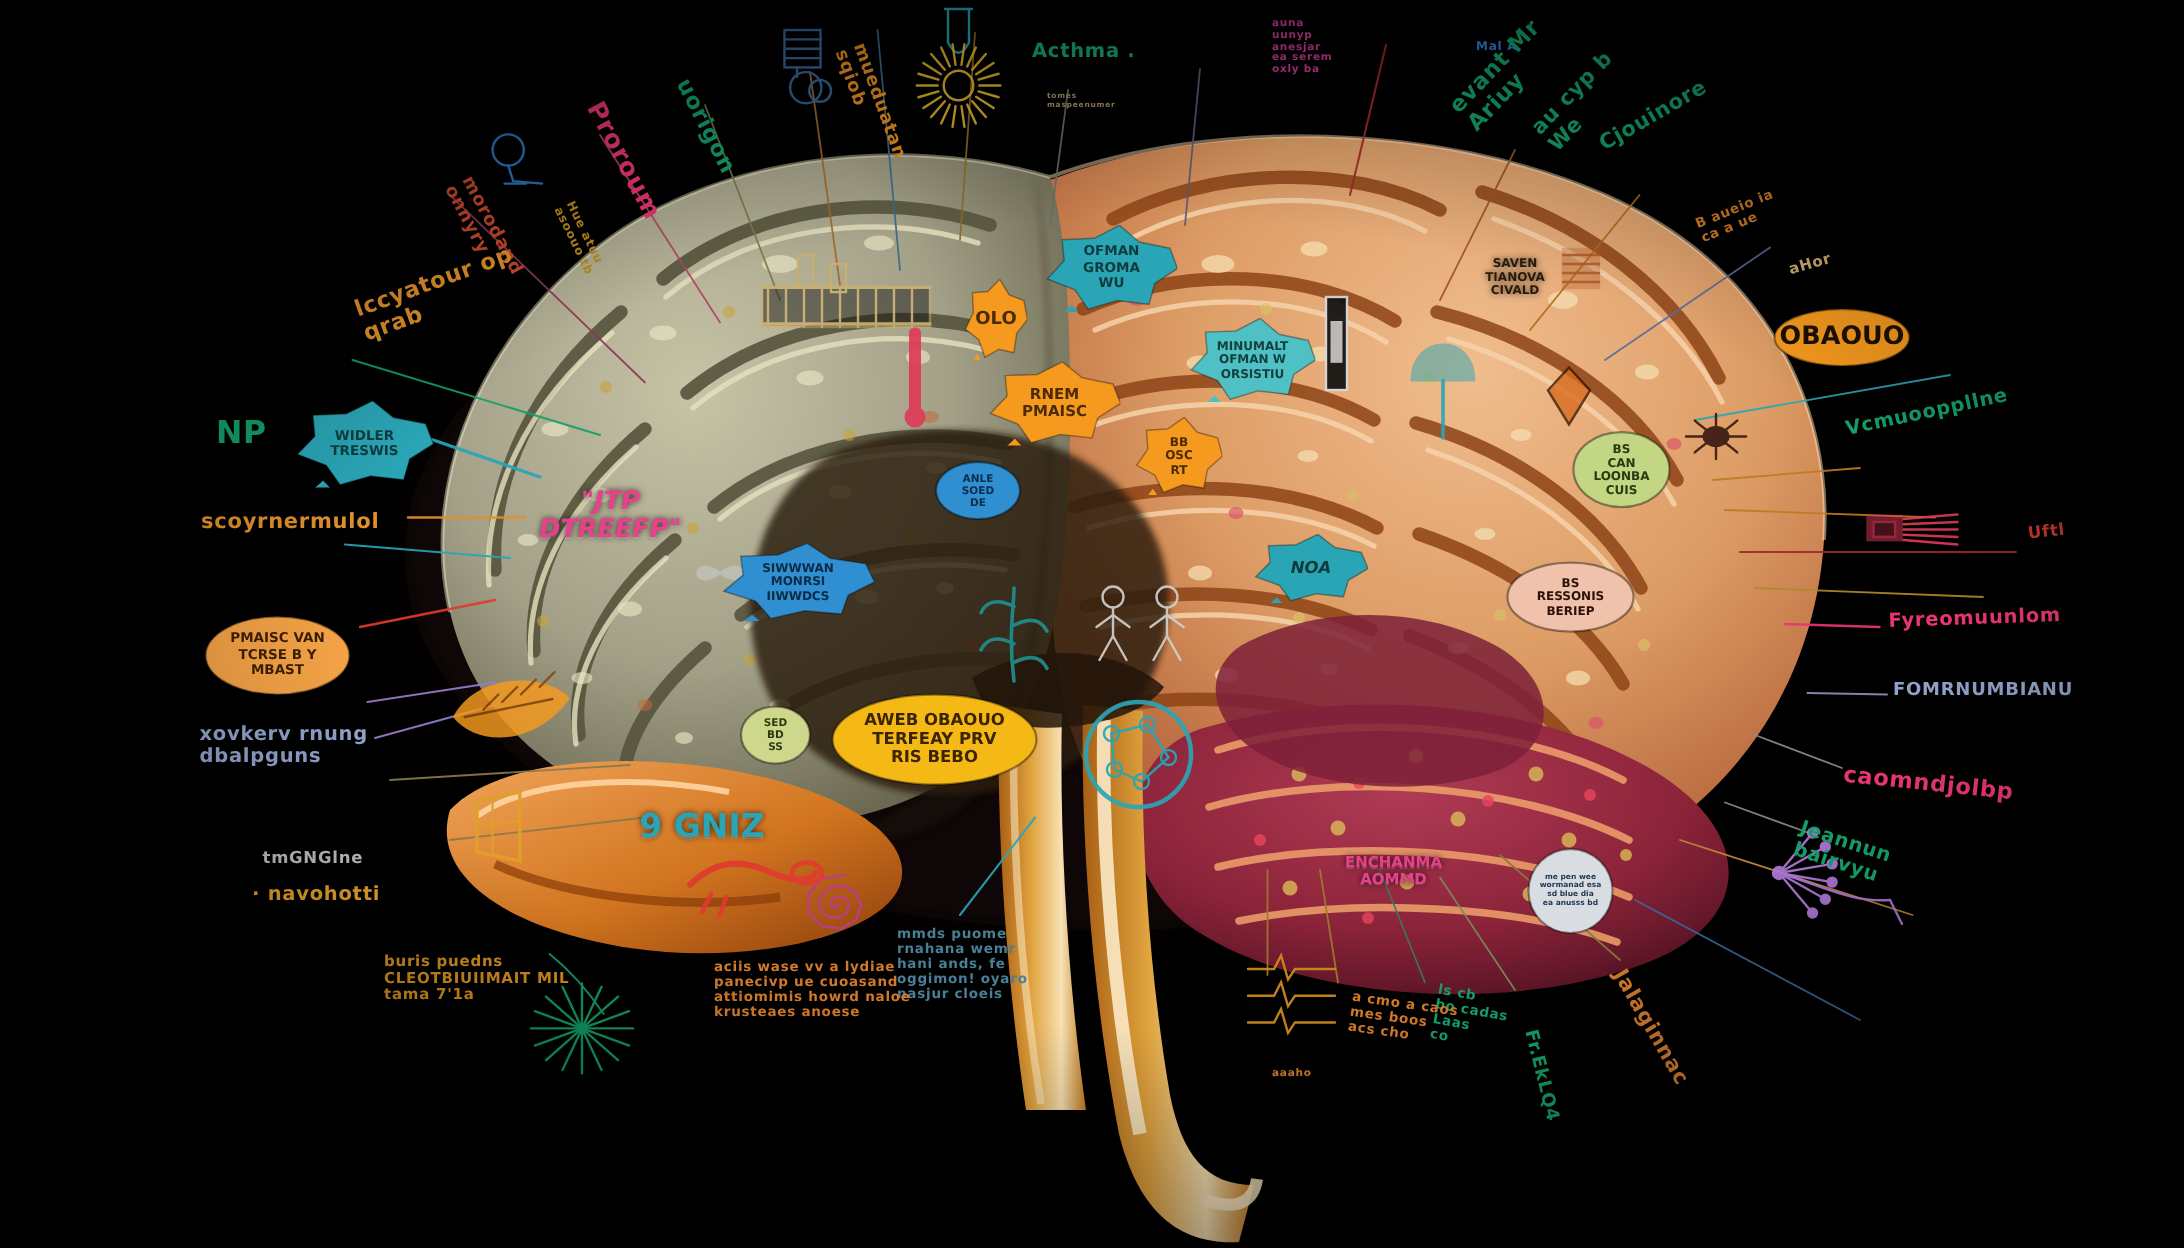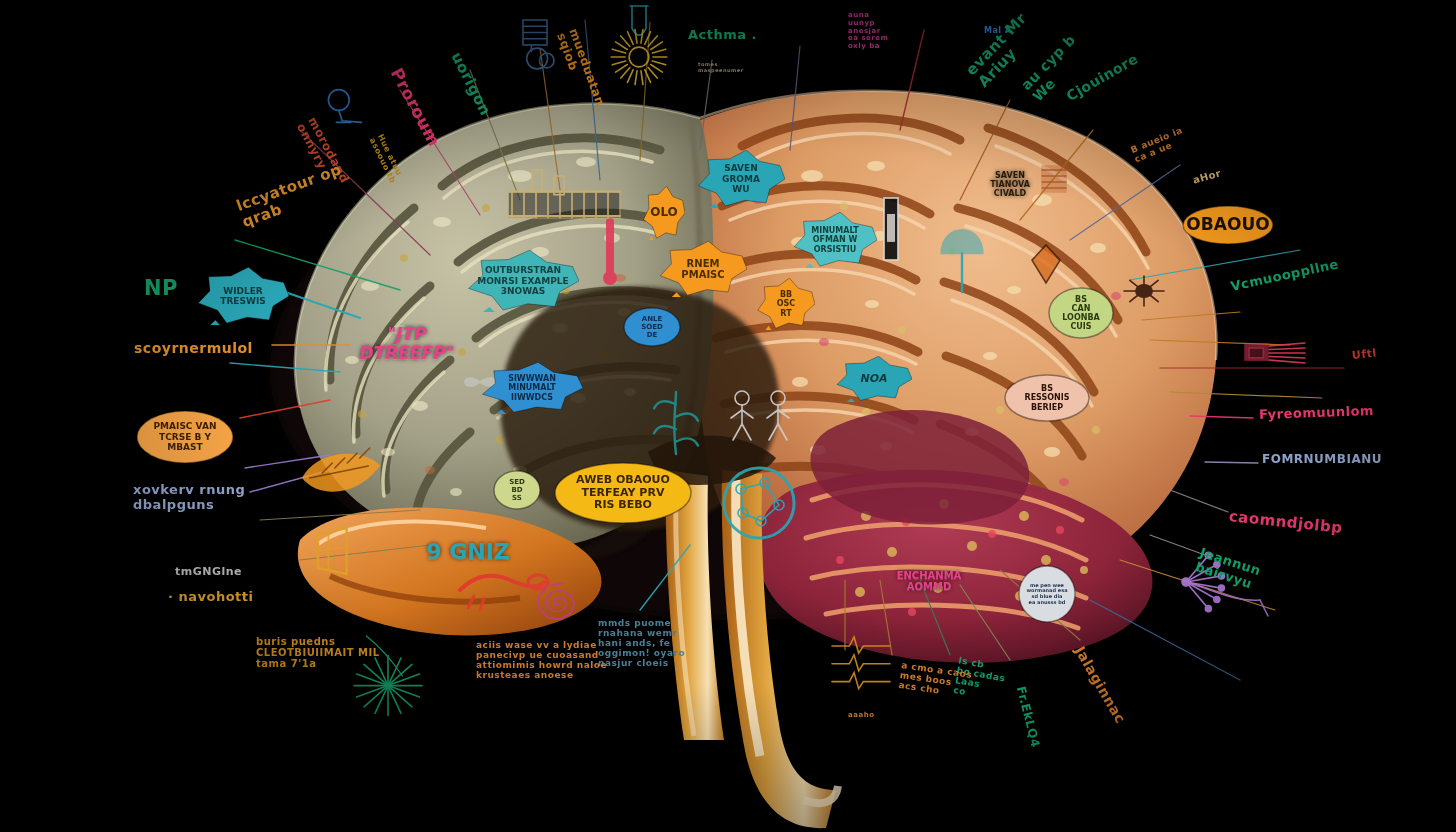--- a/index.html
+++ b/index.html
@@ -485,30 +485,24 @@
         <line x1="318" y1="551" x2="346.6" y2="547"></line>
       </g>
       <g stroke="#e03b2f" fill="none" stroke-width="1.6" stroke-linecap="round" opacity="0.92">
         <path d="M460,590 q22,-22 50,-10 q26,12 34,2" stroke-width="4"></path>
         <ellipse cx="538" cy="582" rx="10" ry="7" stroke-width="3"></ellipse>
         <path d="M474,596 l-6,12 M484,598 l-4,12" stroke-width="3"></path>
       </g>
     </svg>
 
   <div id="bubbles" class="lyr">
-      <div class="bub" style="left: 467px; top: 250px; width: 112px; height: 62px; font-size: 9px; color: rgb(20, 64, 63);"><svg viewBox="0 0 112 62" preserveAspectRatio="none" style="position: absolute; left: 0px; top: 0px; width: 100%; height: 100%;">
-          <path d="M112.0,31.0 L92.7,41.7 L87.8,56.5 L61.0,53.8 L36.1,60.0 L25.0,46.2 L1.6,38.4 L15.8,25.5 L14.1,10.4 L41.3,9.6 L62.7,0.2 L79.5,12.1 L105.6,16.6 Z" fill="#3fb5b8" stroke="#00000055" stroke-width="1"></path>
-          <path d="M22.400000000000002,57.04 l-15.680000000000001,12.4 l22.400000000000002,-6.2 Z" fill="#3fb5b8"></path>
-        </svg><div style="position: relative; z-index: 2; white-space: pre-line;">OUTBURSTRAN
-MONRSI EXAMPLE
-3NOWAS</div></div>
       <div class="bub" style="left: 697px; top: 150px; width: 88px; height: 58px; font-size: 9px; color: rgb(14, 58, 60);"><svg viewBox="0 0 88 58" preserveAspectRatio="none" style="position: absolute; left: 0px; top: 0px; width: 100%; height: 100%;">
           <path d="M88.0,29.0 L72.8,39.0 L69.0,52.9 L47.9,50.3 L28.4,56.1 L19.6,43.2 L1.3,35.9 L12.4,23.9 L11.1,9.8 L32.5,8.9 L49.3,0.2 L62.5,11.3 L83.0,15.5 Z" fill="#2aa5b5" stroke="#00000055" stroke-width="1"></path>
           <path d="M17.6,53.36 l-12.32,11.600000000000001 l17.6,-5.800000000000001 Z" fill="#2aa5b5"></path>
-        </svg><div style="position: relative; z-index: 2; white-space: pre-line;">SAVEN
+        </svg><div style="position: relative; z-index: 2; white-space: pre-line;">OFMAN
 GROMA
 WU</div></div>
       <div class="bub" style="left: 793px; top: 212px; width: 84px; height: 56px; font-size: 8px; color: rgb(18, 64, 61);"><svg viewBox="0 0 84 56" preserveAspectRatio="none" style="position: absolute; left: 0px; top: 0px; width: 100%; height: 100%;">
           <path d="M84.0,28.0 L69.5,37.6 L65.9,51.0 L45.7,48.6 L27.1,54.2 L18.7,41.7 L1.2,34.7 L11.8,23.0 L10.6,9.4 L31.0,8.6 L47.1,0.2 L59.7,10.9 L79.2,15.0 Z" fill="#4fc0c4" stroke="#00000055" stroke-width="1"></path>
           <path d="M16.8,51.52 l-11.760000000000002,11.200000000000001 l16.8,-5.6000000000000005 Z" fill="#4fc0c4"></path>
         </svg><div style="position: relative; z-index: 2; white-space: pre-line; text-align: center;">MINUMALT
 OFMAN W
 ORSISTIU</div></div>
       <div class="bub" style="left: 659px; top: 241px; width: 88px; height: 56px; font-size: 10px; color: rgb(74, 44, 0);"><svg viewBox="0 0 88 56" preserveAspectRatio="none" style="position: absolute; left: 0px; top: 0px; width: 100%; height: 100%;">
           <path d="M88.0,28.0 L72.8,37.6 L69.0,51.0 L47.9,48.6 L28.4,54.2 L19.6,41.7 L1.3,34.7 L12.4,23.0 L11.1,9.4 L32.5,8.6 L49.3,0.2 L62.5,10.9 L83.0,15.0 Z" fill="#f59a1e" stroke="#00000055" stroke-width="1"></path>
@@ -517,21 +511,21 @@
 PMAISC</div></div>
       <div class="bub" style="left: 623px; top: 307px; width: 58px; height: 40px; font-size: 7px; color: rgb(13, 45, 77);"><svg viewBox="0 0 58 40" preserveAspectRatio="none" style="position: absolute; left: 0px; top: 0px; width: 100%; height: 100%;">
           <ellipse cx="29" cy="20" rx="28" ry="19" fill="#2f8fd0" stroke="#00000066" stroke-width="1.5"></ellipse>
         </svg><div style="position: relative; z-index: 2; white-space: pre-line;">ANLE
 SOED
 DE</div></div>
       <div class="bub" style="left: 481px; top: 362px; width: 102px; height: 52px; font-size: 8px; color: rgb(12, 42, 70);"><svg viewBox="0 0 102 52" preserveAspectRatio="none" style="position: absolute; left: 0px; top: 0px; width: 100%; height: 100%;">
           <path d="M102.0,26.0 L84.4,34.9 L80.0,47.4 L55.6,45.1 L32.9,50.3 L22.8,38.8 L1.5,32.2 L14.4,21.4 L12.8,8.8 L37.6,8.0 L57.1,0.2 L72.4,10.2 L96.2,13.9 Z" fill="#2f8fd0" stroke="#00000055" stroke-width="1"></path>
           <path d="M20.400000000000002,47.84 l-14.280000000000001,10.4 l20.400000000000002,-5.2 Z" fill="#2f8fd0"></path>
         </svg><div style="position: relative; z-index: 2; white-space: pre-line;">SIWWWAN
-MINUMALT
+MONRSI
 IIWWDCS</div></div>
       <div class="bub" style="left: 757px; top: 278px; width: 58px; height: 52px; font-size: 8px; color: rgb(74, 44, 0);"><svg viewBox="0 0 58 52" preserveAspectRatio="none" style="position: absolute; left: 0px; top: 0px; width: 100%; height: 100%;">
           <path d="M58.0,26.0 L48.0,34.9 L45.5,47.4 L31.6,45.1 L18.7,50.3 L12.9,38.8 L0.8,32.2 L8.2,21.4 L7.3,8.8 L21.4,8.0 L32.5,0.2 L41.2,10.2 L54.7,13.9 Z" fill="#f59a1e" stroke="#00000055" stroke-width="1"></path>
           <path d="M11.600000000000001,47.84 l-8.120000000000001,10.4 l11.600000000000001,-5.2 Z" fill="#f59a1e"></path>
         </svg><div style="position: relative; z-index: 2; white-space: pre-line;">BB
 OSC
 RT</div></div>
       <div class="bub" style="left: 836px; top: 356px; width: 76px; height: 46px; font-size: 11px; color: rgb(14, 58, 60);"><svg viewBox="0 0 76 46" preserveAspectRatio="none" style="position: absolute; left: 0px; top: 0px; width: 100%; height: 100%;">
           <path d="M76.0,23.0 L62.9,30.9 L59.6,41.9 L41.4,39.9 L24.5,44.5 L17.0,34.3 L1.1,28.5 L10.7,18.9 L9.6,7.8 L28.0,7.1 L42.6,0.2 L54.0,9.0 L71.6,12.3 Z" fill="#2aa5b5" stroke="#00000055" stroke-width="1"></path>
           <path d="M15.200000000000001,42.32 l-10.64,9.200000000000001 l15.200000000000001,-4.6000000000000005 Z" fill="#2aa5b5"></path>

